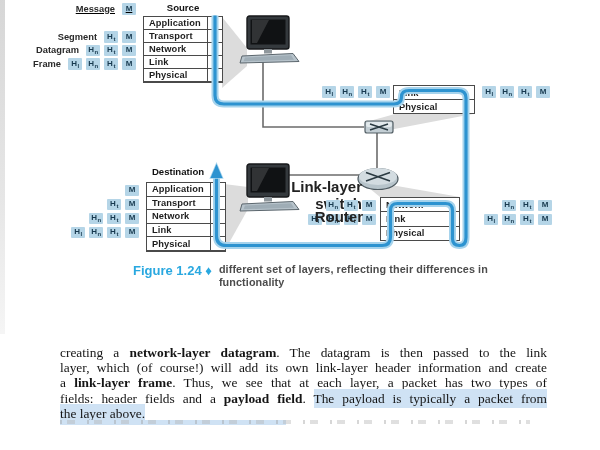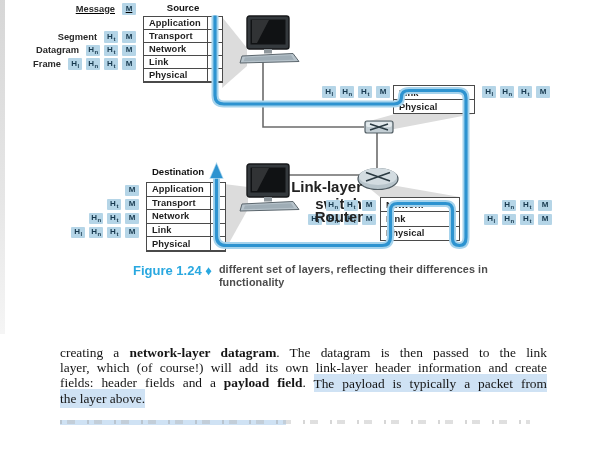--- a/index.html
+++ b/index.html
@@ -232,18 +232,19 @@
     <span class="figlabel"><span>Figure 1.24</span> <span class="diamond">♦</span></span>
     <div class="captext" id="caption-lines">
         <div>different set of layers, reflecting their differences in</div>
         <div>functionality</div>
       </div>
   </div>
 
   <div id="bodytext">
       <div class="bline"><span>creating a </span><b>network-layer datagram</b><span>. The datagram is then passed to the link</span></div>
       <div class="bline"><span>layer, which (of course!) will add its own link-layer header information and create</span></div>
+      <div class="bline"><span>a </span><b>link-layer frame</b><span>. Thus, we see that at each layer, a packet has two types of</span></div>
       <div class="bline"><span>fields: header fields and a </span><b>payload field</b><span>. </span><span class="hl">The payload is typically a packet from</span></div>
       <div class="bline last"><span class="hl">the layer above.</span></div>
     </div>
   <div class="clip-hl"></div>
   <div class="clipped-line"></div>
 </div>
 
 </body></html>

